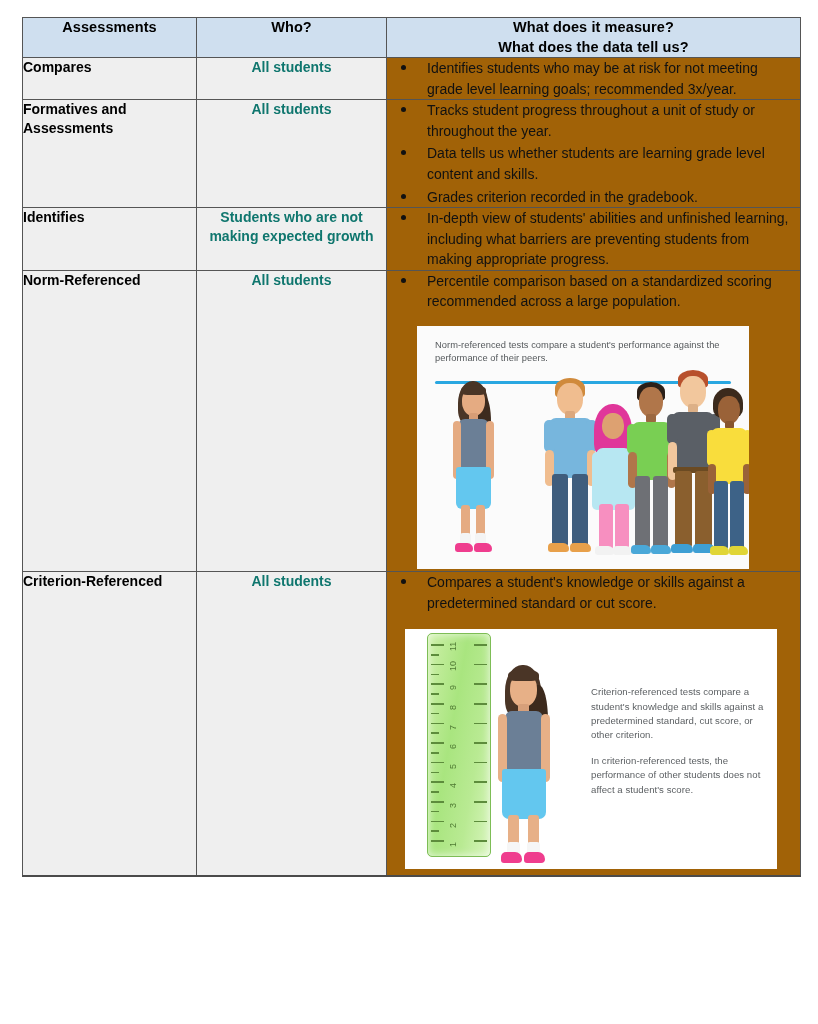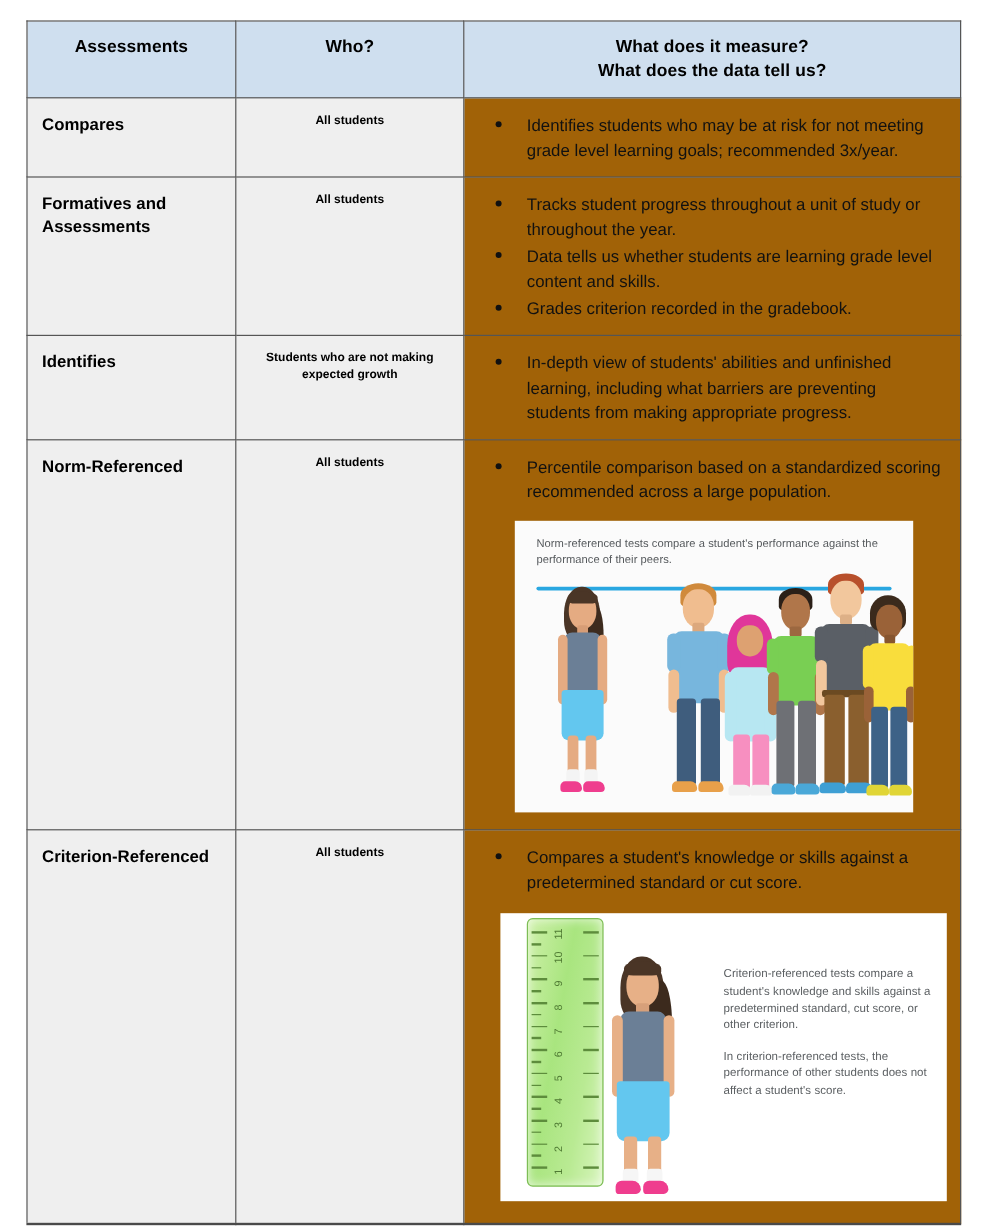--- a/index.html
+++ b/index.html
@@ -35,21 +35,21 @@
     border: 1px solid #4a4a4a;
     border-bottom-width: 2px;
   }
   table.assess col.c1 { width: 174px; }
   table.assess col.c2 { width: 190px; }
   table.assess col.c3 { width: 414px; }
 
   table.assess th, table.assess td {
     border: 1px solid #555555;
     vertical-align: top;
-    padding: 12px;
+    padding: 0;
   }
 
   
   thead th {
     background: #cfdfef;
     text-align: center;
     font-size: 14.5px;
     font-weight: bold;
     color: #000;
     padding: 13px 6px 14px 6px;
@@ -62,23 +62,23 @@
   td.col-name {
     background: #efefef;
     font-size: 14px;
     font-weight: bold;
     color: #000;
     padding: 11px 6px 10px 11px;
     line-height: 1.35;
   }
   td.col-who {
     background: #efefef;
-    font-size: 10px;
+    font-size: 14px;
     font-weight: bold;
-    color: #000000;
+    color: #0f766e;
     text-align: center;
     padding: 11px 12px 10px 12px;
     line-height: 1.35;
   }
   td.col-desc {
     background: #a16207;
     padding: 9px 8px 10px 6px;
   }
 
   ul.bullets {
@@ -182,21 +182,21 @@
     left: 20px;
     font-size: 9px;
     color: #4f7a33;
     font-family: "Liberation Sans", sans-serif;
     transform: rotate(-90deg);
     transform-origin: left top;
   }
   .fig-crit .cap {
     position: absolute;
     left: 186px;
-    top: 44px;
+    top: 56px;
     width: 174px;
     font-size: 9.6px;
     line-height: 1.5;
     color: #5b5f62;
     letter-spacing: 0.05px;
   }
   .fig-crit .cap p { margin: 0 0 11px 0; }
   .fig-crit .cap p:last-child { margin-bottom: 12px; }
 
   .girl-scene { position: absolute; left: 78px; top: 14px; width: 96px; height: 222px; }

